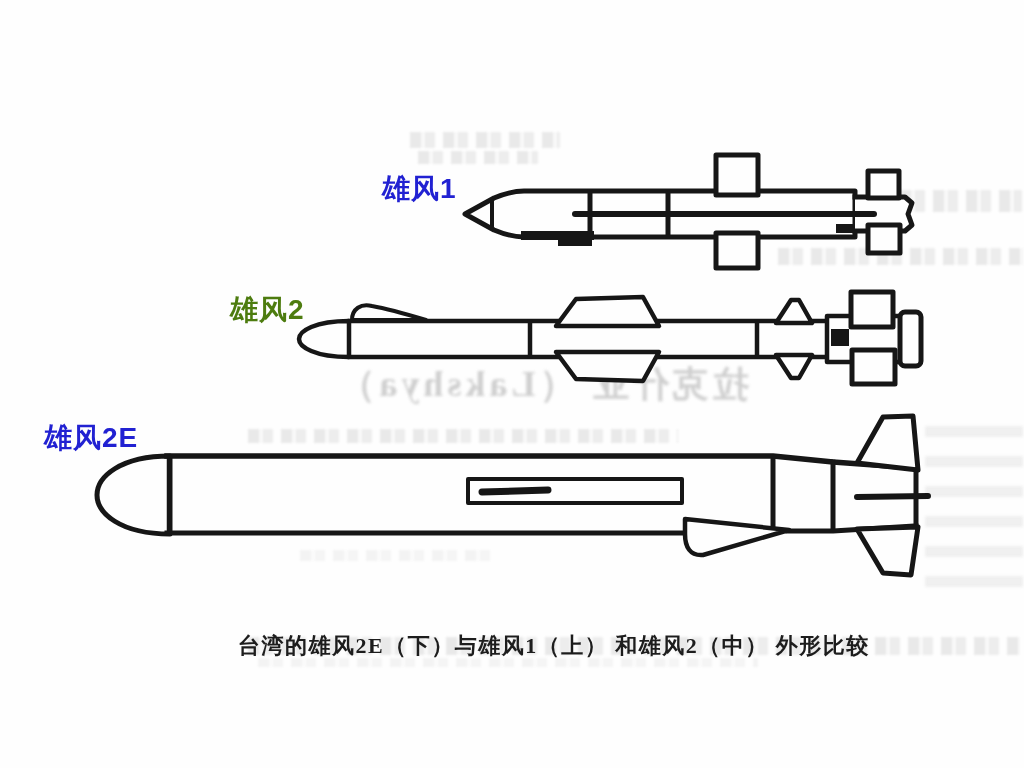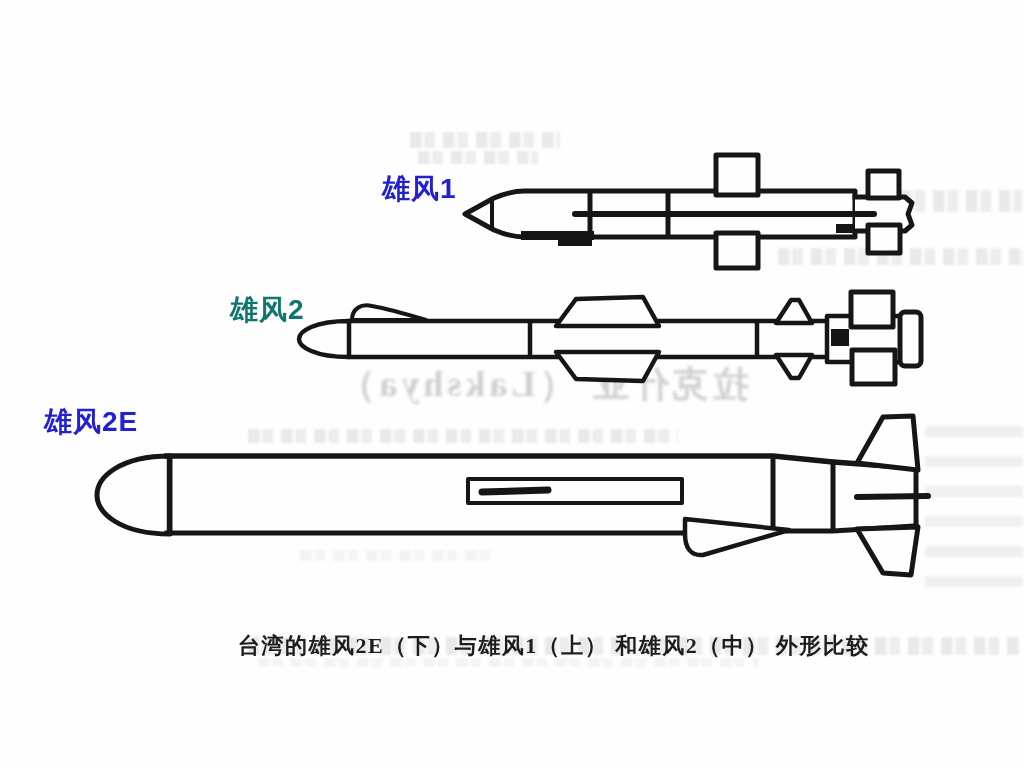--- a/index.html
+++ b/index.html
@@ -89,18 +89,18 @@
       <rect fill="#fefefe" stroke-width="4" x="468" y="479" width="214" height="24"></rect>
       <line stroke="#161616" stroke-width="7" stroke-linecap="round" x1="482" y1="492" x2="548" y2="490"></line>
       <path fill="#fefefe" stroke-width="4.5" d="M685,519 L789,530 L703,555 C690,556 685,547 685,534 Z"></path>
       <polygon fill="#fefefe" stroke-width="5" points="857,463 883,417 913,416 918,470"></polygon>
       <polygon fill="#fefefe" stroke-width="5" points="857,529 883,573 911,575 918,527"></polygon>
       <line stroke-width="6" stroke-linecap="round" x1="857" y1="497" x2="928" y2="496"></line>
     </g>
   </svg>
 
   <div class="blue-label" style="left:382px;top:175px;color:#2121d2;">雄风1</div>
-  <div class="blue-label" style="left:230px;top:296px;color:#0f766e;">雄风2</div>
-  <div class="blue-label" style="left:44px;top:408px;color:#2121d2;">雄风2E</div>
+  <div class="blue-label" style="left:230px;top:296px;color:#4d7c0f;">雄风2</div>
+  <div class="blue-label" style="left:44px;top:424px;color:#2121d2;">雄风2E</div>
 
   <div class="caption" style="left:238px;top:606px;color:#1d1d1d;margin-top:25px;">台湾的雄风2E（下）与雄风1（上） 和雄风2（中） 外形比较</div>
 
 </div>
 
 </body></html>

